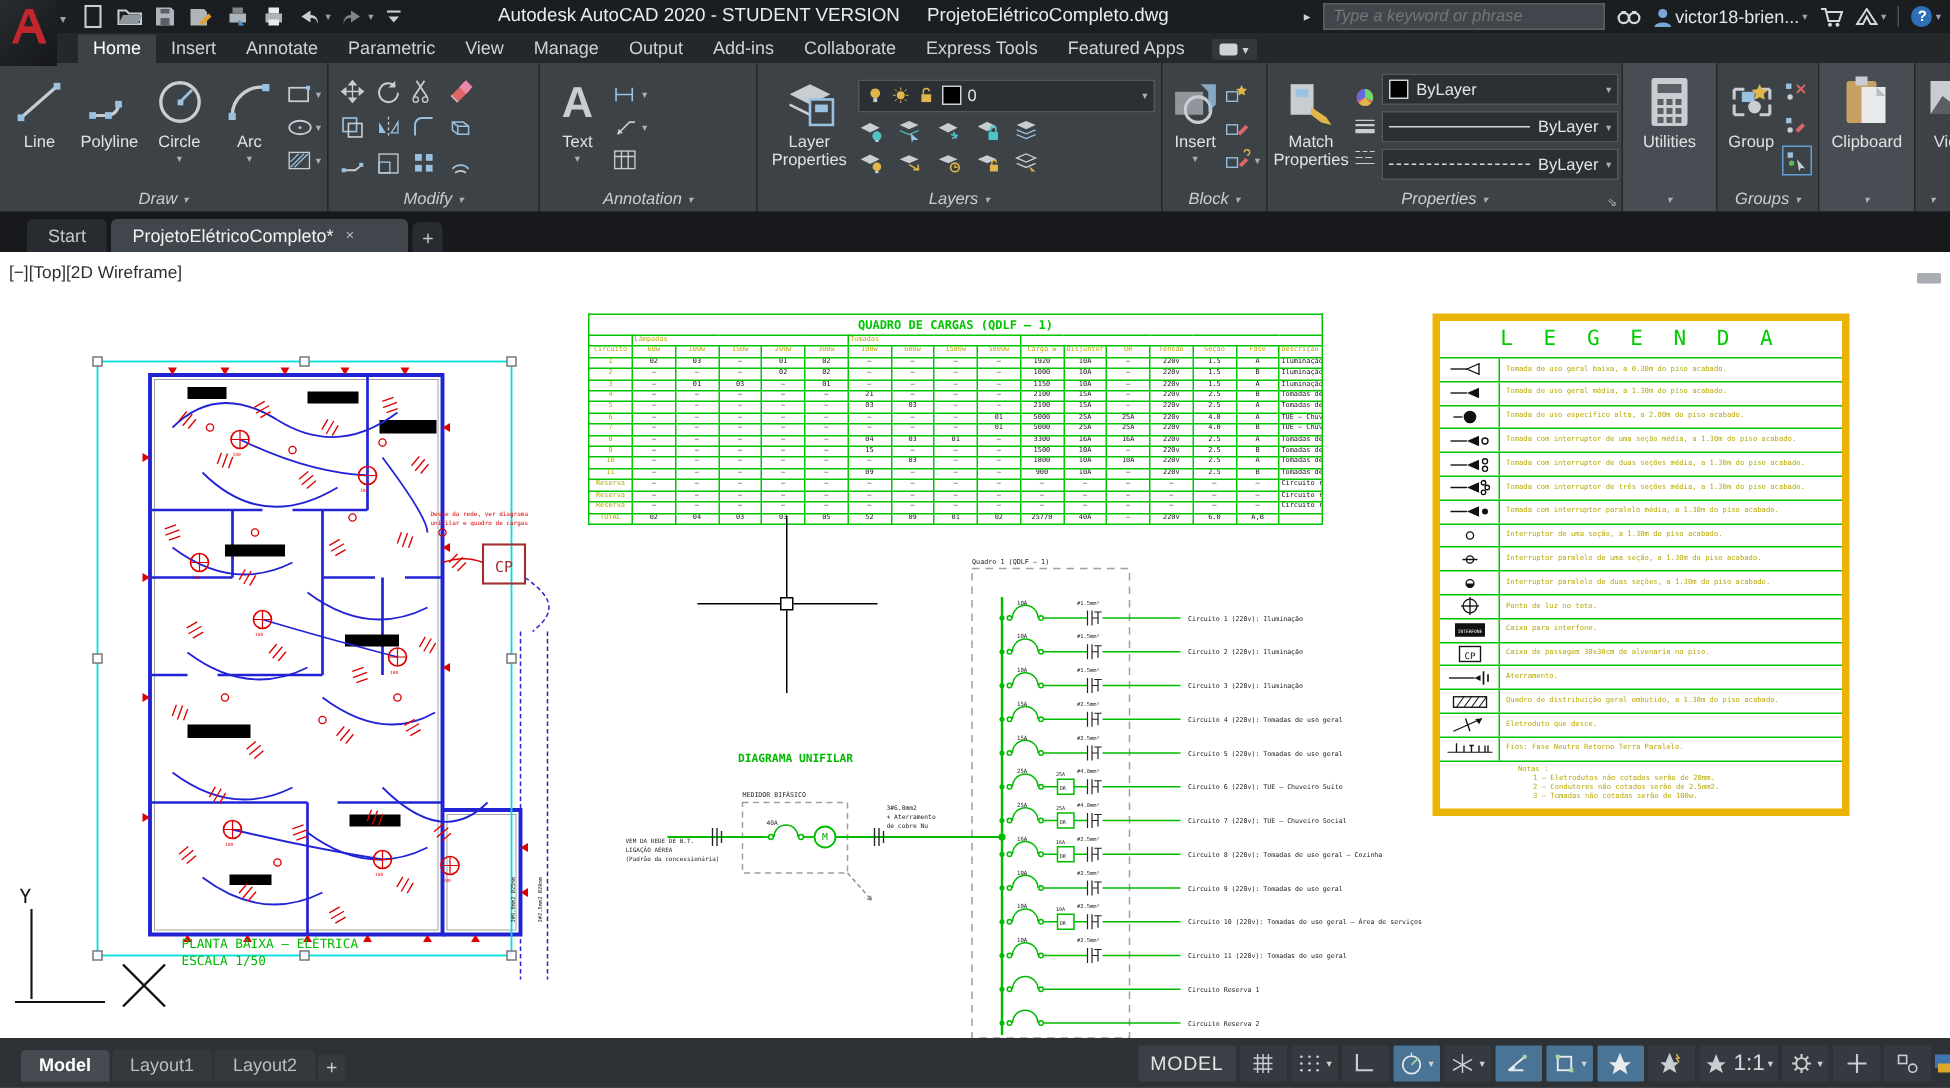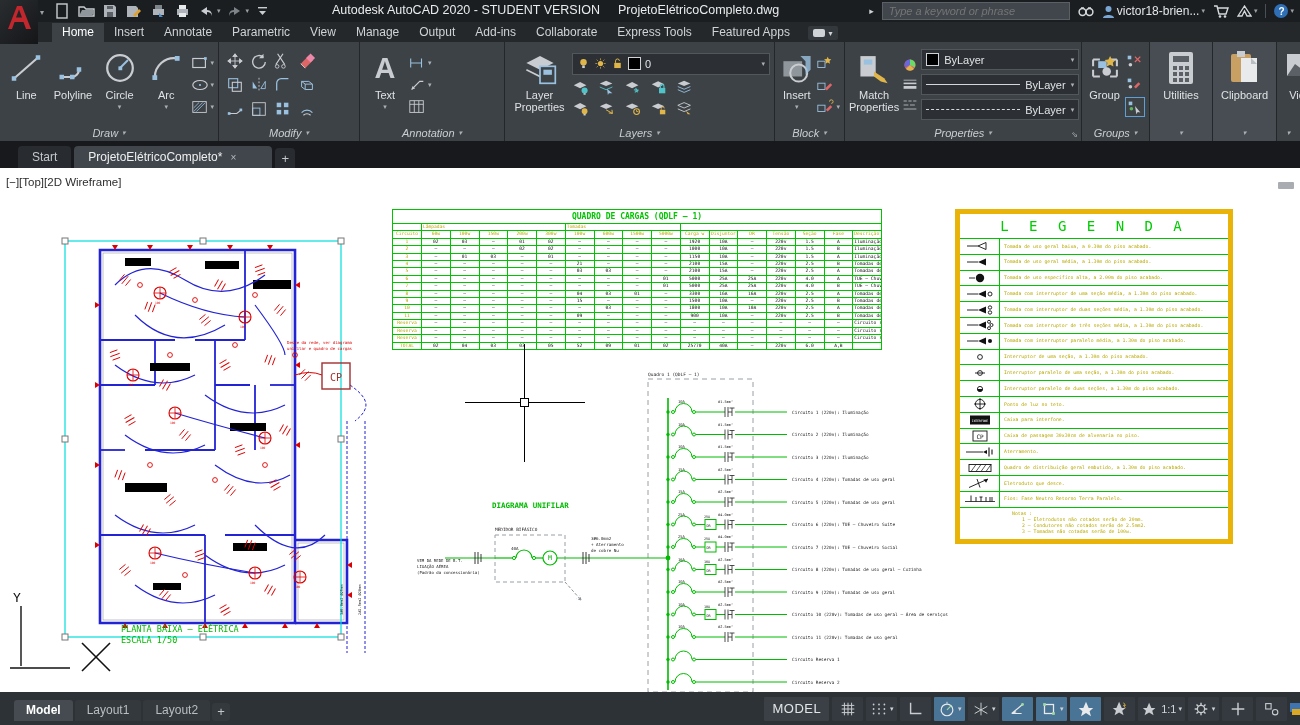--- a/index.html
+++ b/index.html
@@ -88,21 +88,21 @@
   .statusbar{position:absolute;left:0;top:692px;width:1300px;height:33px;background:#2d3237;display:flex;align-items:center;box-sizing:border-box;}
   .ltabs{display:flex;align-items:flex-end;height:24px;margin-left:14px;gap:2px;}
   .ltab{height:21px;padding:0 12px;display:flex;align-items:center;font-size:12px;color:#b9bec2;background:#34393e;border-radius:3px 3px 0 0;}
   .ltab.active{background:#454b51;color:#ffffff;font-weight:bold;}
   .ltab-add{width:18px;height:18px;display:flex;align-items:center;justify-content:center;color:#c3c8cc;font-size:13px;background:#34393e;border-radius:3px;}
   .sb-right{margin-left:auto;display:flex;align-items:center;height:26px;gap:1px;padding-right:0;}
   .sbtn{height:24px;min-width:25px;display:flex;align-items:center;justify-content:center;gap:2px;color:#d3d7da;background:#343a3f;margin-left:2px;border-radius:1px;padding:0 3px;}
   .sbtn.hl{background:#4a7496;}
   .sbtn .caret{font-size:7px;color:#cfd3d6;}
   .sbtn-model{font-size:13px;letter-spacing:0.5px;padding:0 8px;background:#3a4046;color:#e2e5e7;}
-  .sb-scale{font-size:11px;}
+  .sb-scale{font-size:15px;}
   .sb-sliver{width:10px;height:24px;overflow:hidden;display:flex;align-items:center;margin-left:2px;}
 </style>
 </head>
 <body>
 
 <div class="app">
 
   <div class="titlebar">
     <div class="logo">
       <svg width="28" height="26" viewBox="0 0 28 26">
@@ -658,63 +658,20 @@
             </div>
         </div>
       </div>
       <div class="plabel">
           <span>Properties</span>
           <span class="caret">▾</span>
         </div>
       <span class="launcher">⇘</span>
     </div>
 
-    <div class="panel" style="width:68px">
-      <div class="pbody">
-        <div class="bigbtn" style="width:40px">
-            <span class="bicon">
-              <svg width="34" height="34" viewBox="0 0 20 20">
-                <path d="M3 5 h4 M3 5 v4 M17 5 h-4 M17 5 v4 M3 15 h4 M3 15 v-4 M17 15 h-4 M17 15 v-4" stroke="#c9ccd0" stroke-width="1.2"></path>
-                <rect x="6" y="6" width="5" height="4" fill="#9bc1e0"></rect>
-                <circle cx="11" cy="12" r="2.5" fill="#c9ccd0"></circle>
-                <path d="M13 3 l1 2 2.2 0.3 -1.6 1.6 0.4 2.2 -2-1 -2 1 0.4-2.2 -1.6-1.6 2.2-0.3 z" fill="#e0b64a"></path>
-              </svg>
-            </span>
-            <span>Group</span>
-          </div>
-        <div class="smallcol">
-          <span class="sicon">
-              <svg width="18" height="18" viewBox="0 0 20 20">
-                <rect x="3" y="3" width="4" height="4" fill="#9bc1e0"></rect>
-                <circle cx="6" cy="13" r="2" fill="#c9ccd0"></circle>
-                <path d="M11 4 l6 6 M17 4 l-6 6" stroke="#d66" stroke-width="1.4"></path>
-              </svg>
-            </span>
-          <span class="sicon">
-              <svg width="18" height="18" viewBox="0 0 20 20">
-                <rect x="3" y="4" width="4" height="4" fill="#9bc1e0"></rect>
-                <circle cx="6" cy="13" r="2" fill="#c9ccd0"></circle>
-                <path d="M10 13 l5-5 2 2 -5 5 z" fill="#d66"></path>
-              </svg>
-            </span>
-          <span class="sicon" style="border:1px solid #5f9fd6">
-              <svg width="18" height="18" viewBox="0 0 20 20">
-                <rect x="3" y="4" width="4" height="4" fill="#9bc1e0"></rect>
-                <circle cx="6" cy="12" r="2" fill="#5cb85c"></circle>
-                <path d="M10 9 l6 7 -3-0.5 -1.5 2.5 z" fill="#c9ccd0"></path>
-              </svg>
-            </span>
-        </div>
-      </div>
-      <div class="plabel">
-          <span>Groups</span>
-          <span class="caret">▾</span>
-        </div>
-    </div>
-
     <div class="panel" style="width:63px;background:#474d53">
       <div class="pbody" style="justify-content:center">
         <div class="bigbtn" style="width:58px">
             <span class="bicon">
               <svg width="40" height="40" viewBox="0 0 20 20">
                 <rect x="4" y="2" width="12" height="16" rx="1" fill="#c9ccd0"></rect>
                 <rect x="6" y="4" width="8" height="3" fill="#5a6066"></rect>
                 <g fill="#5a6066">
                   <rect x="6" y="9" width="2" height="2"></rect>
                   <rect x="9" y="9" width="2" height="2"></rect>
@@ -725,20 +682,63 @@
                   <rect x="6" y="15" width="2" height="2"></rect>
                   <rect x="9" y="15" width="2" height="2"></rect>
                   <rect x="12" y="15" width="2" height="2"></rect>
                 </g>
               </svg>
             </span>
             <span>Utilities</span>
           </div>
       </div>
       <div class="plabel">
+          <span class="caret">▾</span>
+        </div>
+    </div>
+
+    <div class="panel" style="width:68px">
+      <div class="pbody">
+        <div class="bigbtn" style="width:40px">
+            <span class="bicon">
+              <svg width="34" height="34" viewBox="0 0 20 20">
+                <path d="M3 5 h4 M3 5 v4 M17 5 h-4 M17 5 v4 M3 15 h4 M3 15 v-4 M17 15 h-4 M17 15 v-4" stroke="#c9ccd0" stroke-width="1.2"></path>
+                <rect x="6" y="6" width="5" height="4" fill="#9bc1e0"></rect>
+                <circle cx="11" cy="12" r="2.5" fill="#c9ccd0"></circle>
+                <path d="M13 3 l1 2 2.2 0.3 -1.6 1.6 0.4 2.2 -2-1 -2 1 0.4-2.2 -1.6-1.6 2.2-0.3 z" fill="#e0b64a"></path>
+              </svg>
+            </span>
+            <span>Group</span>
+          </div>
+        <div class="smallcol">
+          <span class="sicon">
+              <svg width="18" height="18" viewBox="0 0 20 20">
+                <rect x="3" y="3" width="4" height="4" fill="#9bc1e0"></rect>
+                <circle cx="6" cy="13" r="2" fill="#c9ccd0"></circle>
+                <path d="M11 4 l6 6 M17 4 l-6 6" stroke="#d66" stroke-width="1.4"></path>
+              </svg>
+            </span>
+          <span class="sicon">
+              <svg width="18" height="18" viewBox="0 0 20 20">
+                <rect x="3" y="4" width="4" height="4" fill="#9bc1e0"></rect>
+                <circle cx="6" cy="13" r="2" fill="#c9ccd0"></circle>
+                <path d="M10 13 l5-5 2 2 -5 5 z" fill="#d66"></path>
+              </svg>
+            </span>
+          <span class="sicon" style="border:1px solid #5f9fd6">
+              <svg width="18" height="18" viewBox="0 0 20 20">
+                <rect x="3" y="4" width="4" height="4" fill="#9bc1e0"></rect>
+                <circle cx="6" cy="12" r="2" fill="#5cb85c"></circle>
+                <path d="M10 9 l6 7 -3-0.5 -1.5 2.5 z" fill="#c9ccd0"></path>
+              </svg>
+            </span>
+        </div>
+      </div>
+      <div class="plabel">
+          <span>Groups</span>
           <span class="caret">▾</span>
         </div>
     </div>
 
     <div class="panel" style="width:64px;background:#474d53">
       <div class="pbody" style="justify-content:center">
         <div class="bigbtn" style="width:60px">
             <span class="bicon">
               <svg width="40" height="40" viewBox="0 0 20 20">
                 <rect x="3" y="3" width="10" height="14" rx="1" fill="#c8a064"></rect>

